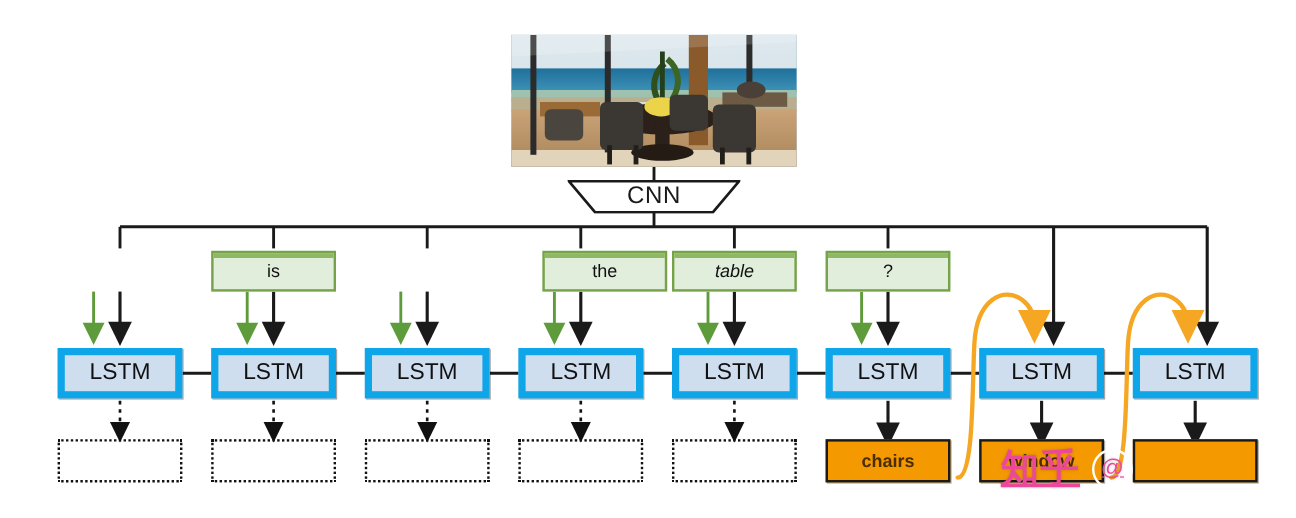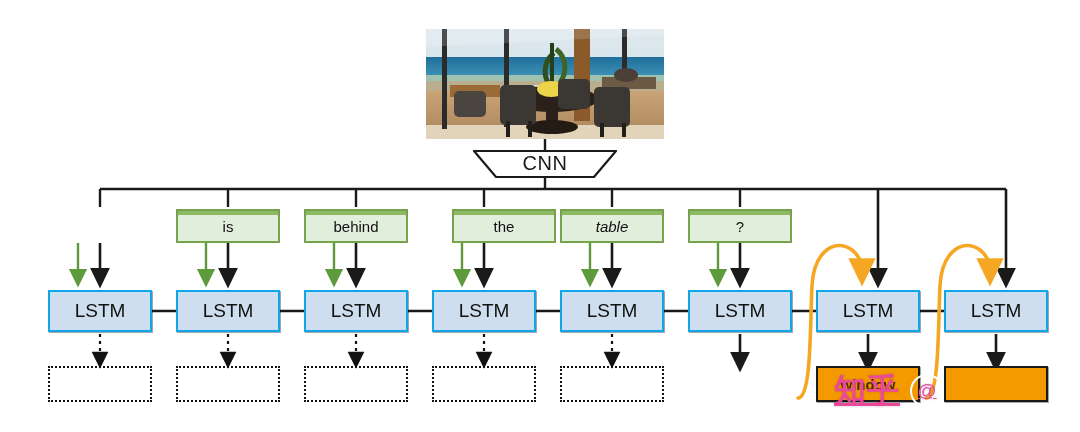--- a/index.html
+++ b/index.html
@@ -55,21 +55,21 @@
     position:absolute;left:0;top:0;right:0;height:4px;
     background:#8fb863;
   }
   .wordbox span{position:relative;z-index:2;}
 
   
   .lstm{
     position:absolute;
     width:104px;height:42px;
     background:#cfdeef;
-    border:2px solid #0ea5e9;
+    border:6px solid #0ea5e9;
     box-sizing:border-box;
     display:flex;align-items:center;justify-content:center;
     font-size:19px;
     color:#111;
     z-index:3;
     box-shadow:1px 1px 0 rgba(0,0,0,0.35);
   }
 
   
   .dashbox{
@@ -321,24 +321,20 @@
     <svg width="144" height="28" viewBox="0 0 144 28" style="position:absolute;left:0;top:0;">
       <polygon points="1,1 143,1 121,27 23,27" fill="#ffffff" stroke="#1a1a1a" stroke-width="2.2" stroke-linejoin="miter"></polygon>
     </svg>
     <span class="cnn-label">CNN</span>
   </div>
 
   <div class="wordbox" style="left:176px;top:209px;">
     <div class="top-shade"></div>
     <span>is</span>
   </div>
-  <div class="wordbox" style="left:304px;top:209px;">
-    <div class="top-shade"></div>
-    <span>behind</span>
-  </div>
   <div class="wordbox" style="left:432px;top:209px;margin-left:20px;">
     <div class="top-shade"></div>
     <span>the</span>
   </div>
   <div class="wordbox" style="left:560px;top:209px;font-style:italic;">
     <div class="top-shade"></div>
     <span>table</span>
   </div>
   <div class="wordbox" style="left:688px;top:209px;">
     <div class="top-shade"></div>
@@ -379,20 +375,23 @@
   <div class="dashbox" style="left:304px;top:366px;">
     <span></span>
   </div>
   <div class="dashbox" style="left:432px;top:366px;">
     <span></span>
   </div>
   <div class="dashbox" style="left:560px;top:366px;">
     <span></span>
   </div>
 
+  <div class="ansbox" style="left:688px;top:366px;">
+    <span>chairs</span>
+  </div>
   <div class="ansbox" style="left:816px;top:366px;justify-content:center;">
     <span>window</span>
   </div>
   <div class="ansbox" style="left:944px;top:366px;">
     <span></span>
   </div>
 
   <div class="watermark" style="left:834px;top:369px;">
     <span class="wm-logo">知乎</span>
     <span class="wm-at">@</span>

